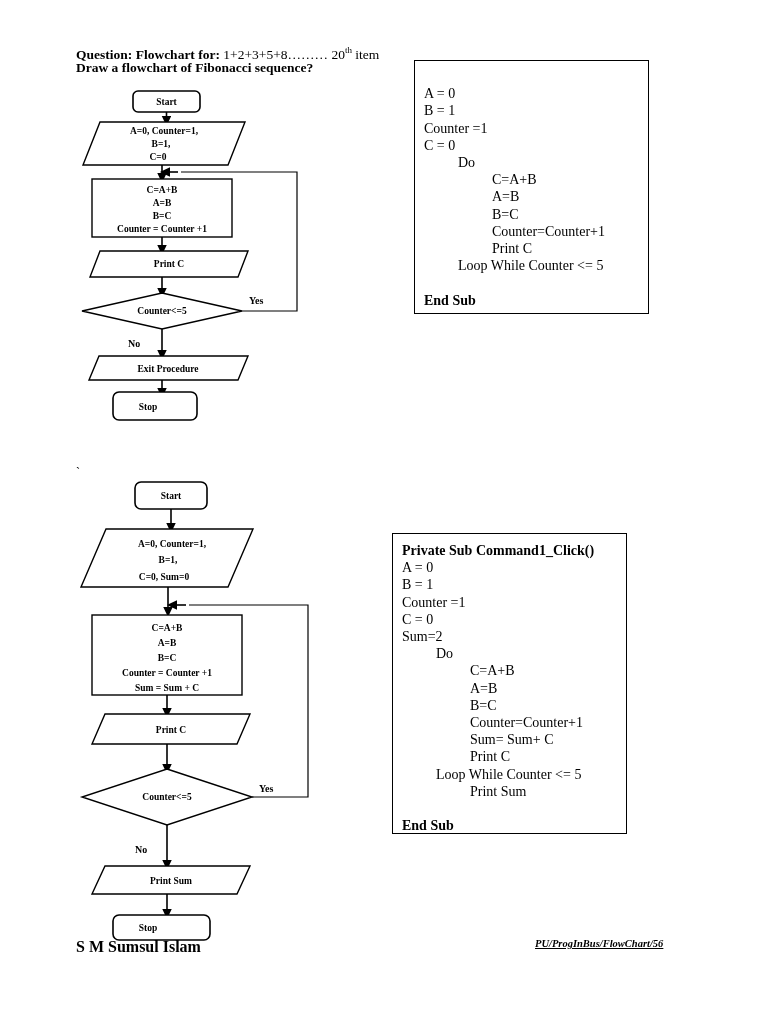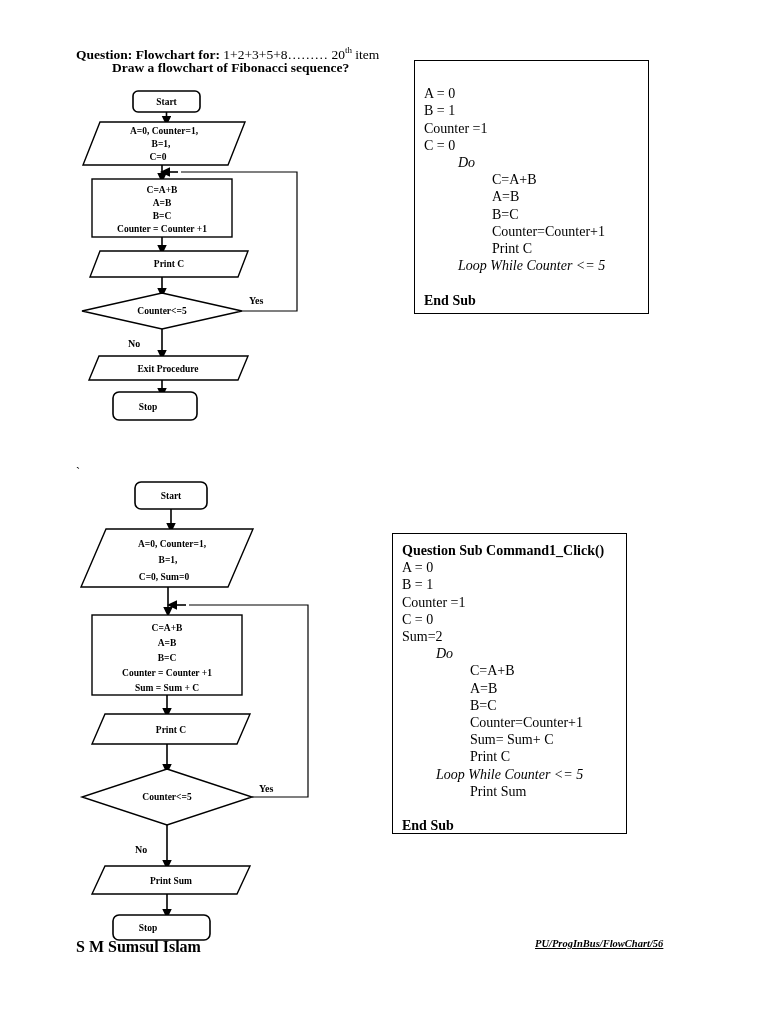--- a/index.html
+++ b/index.html
@@ -31,21 +31,20 @@
     white-space: nowrap;
   }
   .q-line1 .lbl { font-weight: bold; }
   .q-line1 sup { font-size: 9px; vertical-align: super; }
   .q-line2 {
     left: 76px; top: 60px;
     font-size: 13.5px;
     font-weight: bold;
     line-height: 16px;
     white-space: nowrap;
-    margin-left: 36px;
   }
   .q2-head {
     left: 76px; top: 452px;
     font-size: 13.5px;
     font-weight: bold;
     line-height: 16px;
     white-space: nowrap;
   }
   .tick-mark {
     left: 76px; top: 466px;
@@ -62,21 +61,21 @@
   #codebox-1 { left: 414px; top: 60px; width: 235px; height: 254px; }
   #codebox-2 { left: 392px; top: 533px; width: 235px; height: 301px; }
   .codebox .cl {
     position: absolute;
     white-space: pre;
     font-size: 14px;
     line-height: 17px;
     font-family: "Liberation Serif", "DejaVu Serif", serif;
   }
   .cl.bold { font-weight: bold; }
-  .cl.ital { font-style: italic; }
+  .cl.ital { }
 
   
   .flow { position: absolute; }
   #flow-1 { left: 0px; top: 80px; }
   #flow-2 { left: 0px; top: 470px; }
   svg text {
     font-family: "Liberation Serif", "DejaVu Serif", serif;
     font-weight: bold;
     font-size: 9.5px;
     fill: #000000;
@@ -239,21 +238,21 @@
     <polygon class="shape" points="105,396 250,396 237,424 92,424"></polygon>
     <text x="171" y="414" text-anchor="middle">Print Sum</text>
 
     <line class="conn" x1="167" y1="424" x2="167" y2="444" marker-end="url(#ah2)"></line>
 
     <rect class="shape term" x="113" y="445" width="97" height="25" rx="6" ry="6"></rect>
     <text x="148" y="461" text-anchor="middle">Stop</text>
   </svg>
 
   <div class="abs codebox" id="codebox-2">
-      <div class="cl bold" style="left: 9px; top: 8px;">Question Sub Command1_Click()</div>
+      <div class="cl bold" style="left: 9px; top: 8px;">Private Sub Command1_Click()</div>
       <div class="cl" style="left: 9px; top: 25.2px;">A = 0</div>
       <div class="cl" style="left: 9px; top: 42.4px;">B = 1</div>
       <div class="cl" style="left: 9px; top: 59.6px;">Counter =1</div>
       <div class="cl" style="left: 9px; top: 76.8px;">C = 0</div>
       <div class="cl" style="left: 9px; top: 94px;">Sum=2</div>
       <div class="cl ital" style="left: 43px; top: 111.2px;">Do</div>
       <div class="cl" style="left: 77px; top: 128.4px;">C=A+B</div>
       <div class="cl" style="left: 77px; top: 145.6px;">A=B</div>
       <div class="cl" style="left: 77px; top: 162.8px;">B=C</div>
       <div class="cl" style="left: 77px; top: 180px;">Counter=Counter+1</div>

